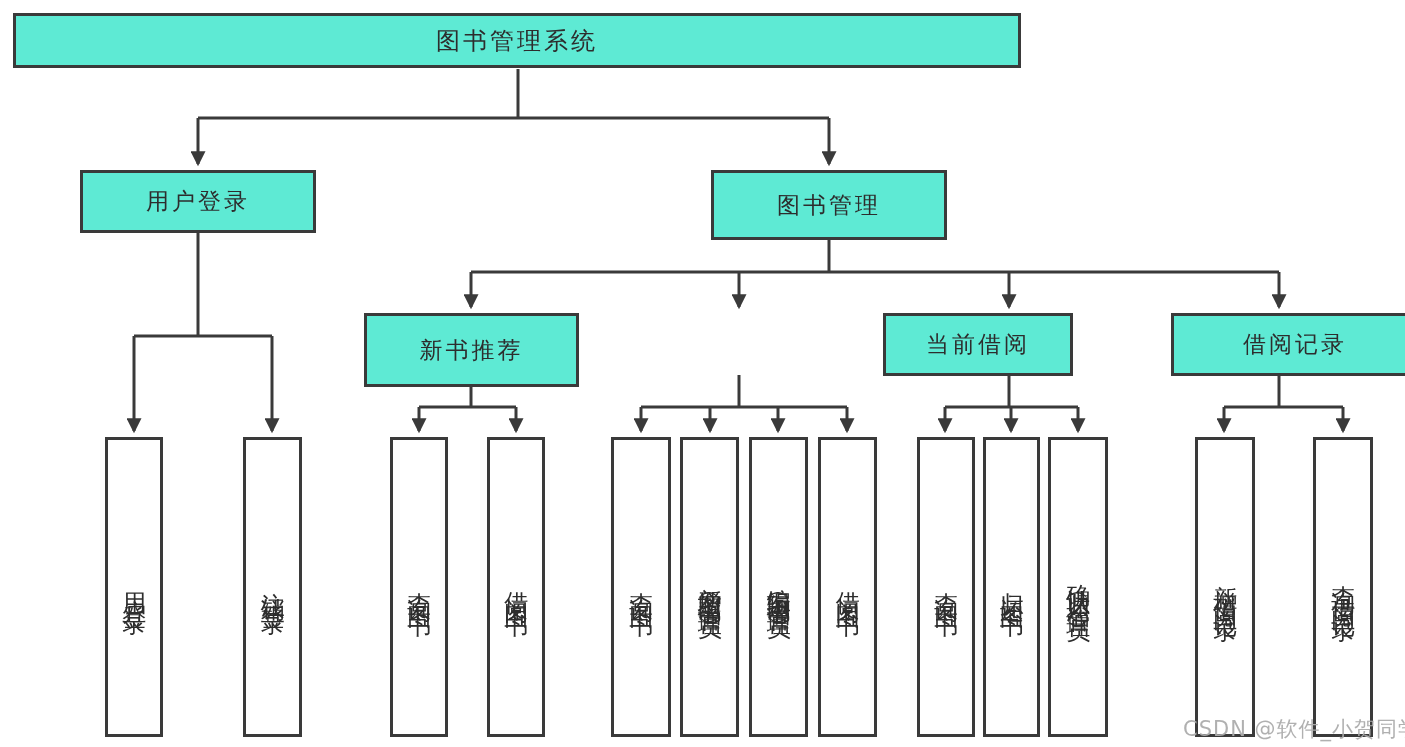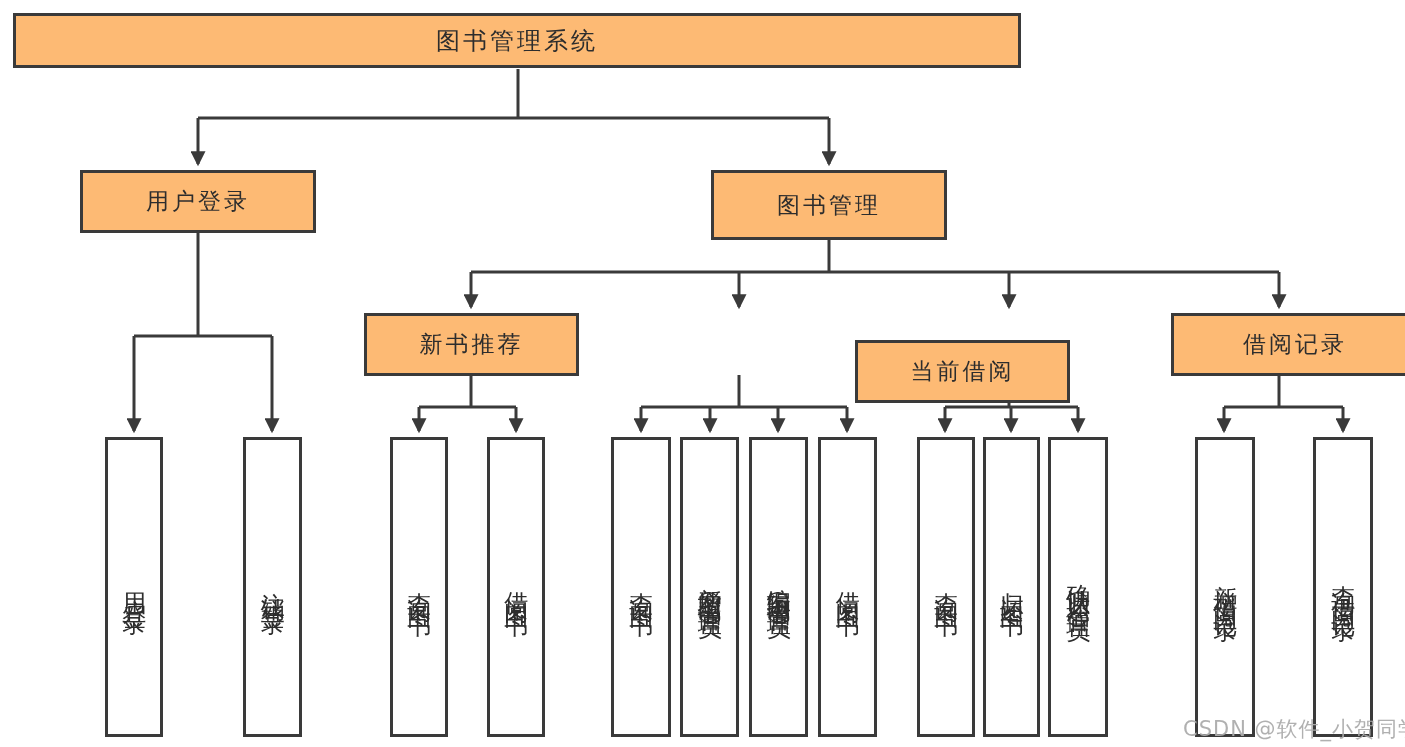--- a/index.html
+++ b/index.html
@@ -18,21 +18,21 @@
   .wires {
     position: absolute;
     left: 0; top: 0;
     width: 1405px;
     height: 747px;
   }
   .hbox {
     position: absolute;
     box-sizing: border-box;
     border: 3px solid #3a3a3a;
-    background: #fdba74;
+    background: #5eead4;
     display: flex;
     align-items: center;
     justify-content: center;
     font-size: 23px;
     letter-spacing: 3px;
     color: #2d2d2d;
     white-space: nowrap;
     z-index: 2;
   }
   .leaf {
@@ -129,22 +129,22 @@
       <path d="M1224,407 V431" marker-end="url(#arrowhead)"></path>
       <path d="M1343,407 V431" marker-end="url(#arrowhead)"></path>
     </g>
   </svg>
 
   <div class="hbox" style="left:13px; top:13px; width:1008px; height:55px; font-size:24px;">图书管理系统</div>
 
   <div class="hbox" style="left:80px; top:170px; width:236px; height:63px;">用户登录</div>
   <div class="hbox" style="left:711px; top:170px; width:236px; height:70px;">图书管理</div>
 
-  <div class="hbox" style="left:364px; top:313px; width:215px; height:63px;">新书推荐</div>
-  <div class="hbox" style="left:855px; top:313px; width:215px; height:63px;margin-top:27px;">当前借阅</div>
+  <div class="hbox" style="left:364px; top:313px; width:215px; height:74px;">新书推荐</div>
+  <div class="hbox" style="left:883px; top:313px; width:190px; height:63px;">当前借阅</div>
   <div class="hbox" style="left:1171px; top:313px; width:240px; height:63px;padding-left:8px;">借阅记录</div>
 
   <div class="leaf" style="left:105px; width:58px;">用户登录</div>
   <div class="leaf" style="left:243px; width:59px;">注销登录</div>
 
   <div class="leaf" style="left:390px; width:58px;">查询图书</div>
   <div class="leaf" style="left:487px; width:58px;">借阅图书</div>
 
   <div class="leaf" style="left:611px; width:60px;">查询图书</div>
   <div class="leaf" style="left:680px; width:59px; letter-spacing:4px;">新增图书（管理员）</div>

